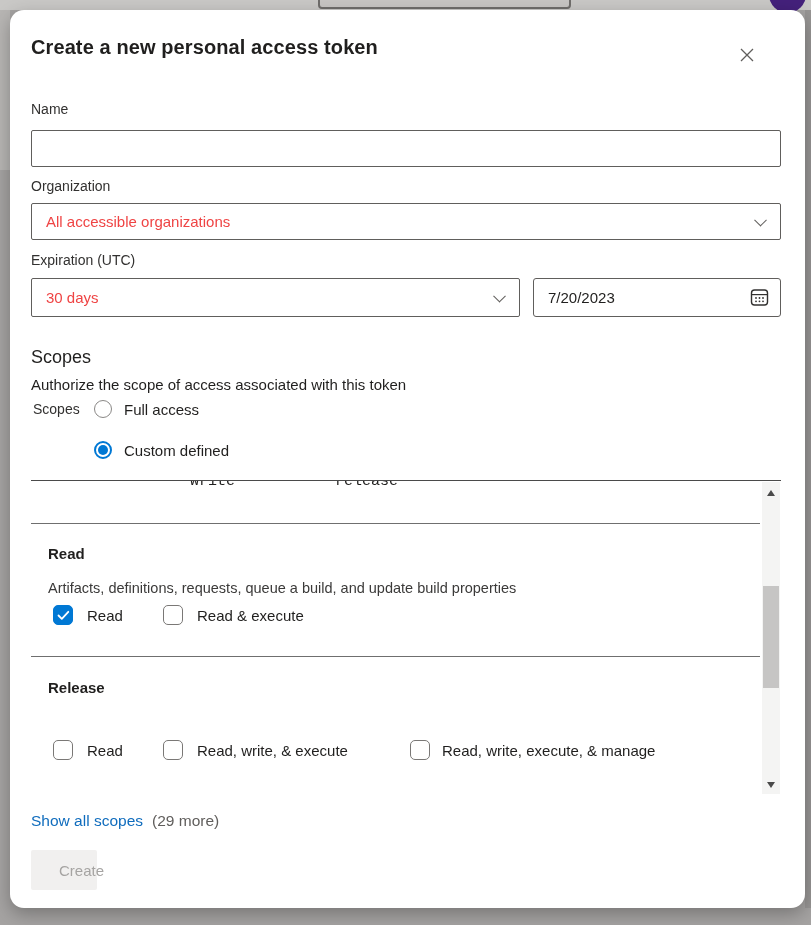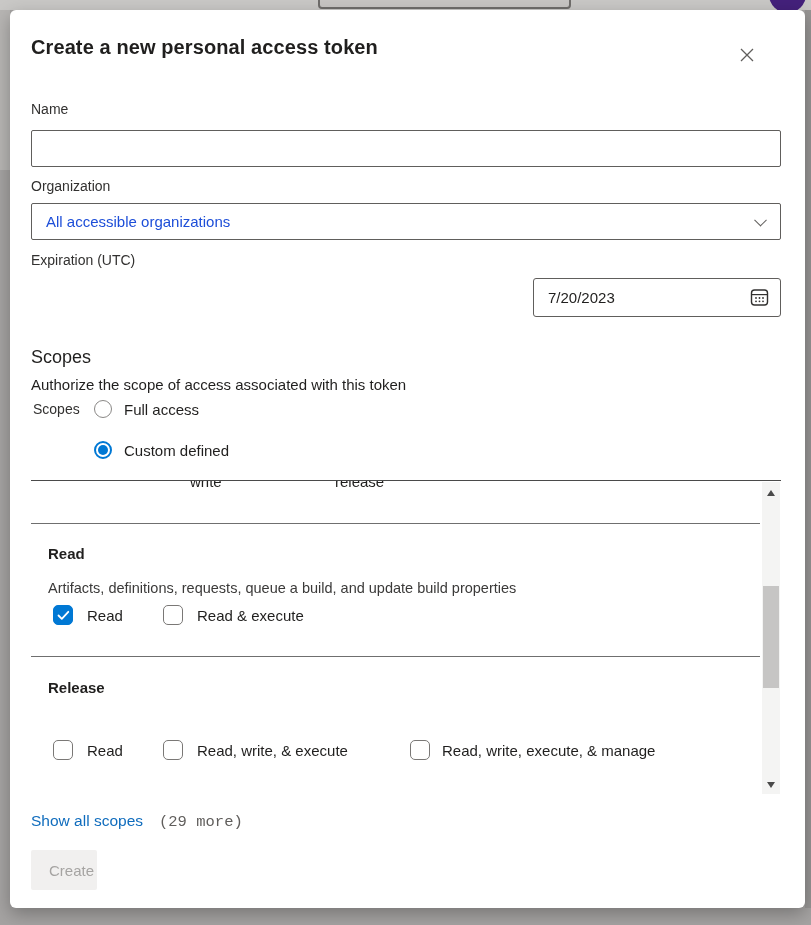--- a/index.html
+++ b/index.html
@@ -19,21 +19,21 @@
     position:absolute; left:318px; top:-4px; width:253px; height:13px;
     border:2px solid #6f6d6b; border-radius:0 0 4px 4px; background:#c7c5c3;
   }
   .bg-avatar {
     position:absolute; left:769px; top:-24px; width:37px; height:37px;
     border-radius:50%; background:#44217b;
   }
   
   .dialog {
     position:absolute; left:10px; top:10px; width:795px; height:898px;
-    background:#fff; border-radius:6px;
+    background:#fff; border-radius:14px;
     box-shadow:0 6px 18px rgba(0,0,0,.28);
   }
   .dlg-title {
     position:absolute; left:21px; top:26px;
     font-size:20px; font-weight:700; color:#201f1e; letter-spacing:.1px;
   }
   .close-btn {
     position:absolute; left:720px; top:28px; width:34px; height:34px;
     display:flex; align-items:center; justify-content:center;
     background:transparent; border:none; cursor:pointer; color:#605e5c;
@@ -41,21 +41,21 @@
   .field-label { position:absolute; left:21px; font-size:14px; color:#323130; }
   .text-input {
     position:absolute; left:21px; width:750px; height:37px;
     border:1px solid #605e5c; border-radius:2px; background:#fff;
     font-family:inherit; font-size:15px; color:#201f1e; padding:0 12px;
   }
   .dropdown {
     position:absolute; height:37px; border:1px solid #605e5c; border-radius:2px;
     background:#fff; display:flex; align-items:center; cursor:pointer;
   }
-  .dropdown .dd-text { font-size:15px; color:#1d4ed8; padding-left:14px; }
+  .dropdown .dd-text { font-size:15px; color:#ef4444; padding-left:14px; }
   .chevron {
     position:absolute; right:15px; top:50%; width:9px; height:9px;
     border-right:1.4px solid #605e5c; border-bottom:1.4px solid #605e5c;
     transform:translateY(-70%) rotate(45deg);
   }
   .date-field {
     position:absolute; left:523px; top:268px; width:248px; height:39px;
     border:1px solid #605e5c; border-radius:3px; background:#fff;
     display:flex; align-items:center;
   }
@@ -74,21 +74,21 @@
   .radio.selected::after {
     content:""; position:absolute; left:50%; top:50%; width:10px; height:10px;
     transform:translate(-50%,-50%); border-radius:50%; background:#0078d4;
   }
   .radio-label { font-size:15px; color:#201f1e; margin-left:12px; }
   
   .scroll-area {
     position:absolute; left:21px; top:470px; width:750px; height:314px;
     border-top:1px solid #4a4a4a; overflow:hidden; background:#fff;
   }
-  .clipped-row { position:absolute; left:0; top:0; width:729px; height:9px; overflow:hidden; }
+  .clipped-row { position:absolute; left:0; top:0; width:729px; height:9px; overflow:hidden;font-family:Liberation Mono, monospace; }
   .clipped-row span { position:absolute; top:-8px; font-size:15px; color:#201f1e; }
   .clip-left { left:159px; } .clip-right { left:304px; }
   .sep { position:absolute; left:0; width:729px; height:0; border-top:1px solid #6f6f6f; }
   .scope-name { position:absolute; left:17px; font-size:15px; font-weight:700; color:#201f1e; }
   .scope-desc { position:absolute; left:17px; font-size:14.5px; color:#3b3a39; }
   .cb-row { position:absolute; left:0; width:729px; height:22px; }
   .checkbox {
     position:absolute; top:0; width:20px; height:20px; border-radius:5px;
     border:1px solid #7a7876; background:#fff; cursor:pointer;
   }
@@ -98,24 +98,24 @@
   
   .scrollbar { position:absolute; left:731px; top:1px; width:18px; height:313px; background:#f4f4f3; }
   .sb-arrow { position:absolute; left:0; width:18px; height:17px; display:flex; align-items:center; justify-content:center; cursor:pointer; }
   .sb-up { top:2px; } .sb-down { bottom:2px; }
   .tri-up { width:0; height:0; border-left:4.5px solid transparent; border-right:4.5px solid transparent; border-bottom:6px solid #4a4a4a; }
   .tri-down { width:0; height:0; border-left:4.5px solid transparent; border-right:4.5px solid transparent; border-top:6px solid #4a4a4a; }
   .sb-thumb { position:absolute; left:1px; top:104px; width:16px; height:102px; background:#c6c5c4; cursor:grab; }
   
   .footer-link-row { position:absolute; left:21px; top:802px; font-size:15.5px; }
   .link { color:#0f6cbd; text-decoration:none; cursor:pointer; }
-  .more-count { color:#605e5c; margin-left:16px;font-family:Liberation Mono, monospace; }
+  .more-count { color:#605e5c; margin-left:9px; }
   .btn {
     position:absolute; top:840px; height:40px; border:none; border-radius:2px;
-    font-family:inherit; font-size:15px; padding:0 18px; cursor:pointer;
+    font-family:inherit; font-size:15px; padding:0 28px; cursor:pointer;
   }
   .btn-create { left:21px; width:66px; background:#f1f0ef; color:#a6a4a2; cursor:default; }
   .btn-cancel { left:113px; width:78px; background:#f0efee; color:#201f1e; font-weight:700; }
 </style>
 </head>
 <body>
 
 <div class="bg-topstrip"></div>
 <div class="bg-searchbox"></div>
 <div class="bg-avatar"></div>
@@ -135,20 +135,24 @@
   <div class="field-label" style="top:91px;">Name</div>
   <input class="text-input" style="top: 120px;" value="">
 
   <div class="field-label" style="top:168px;">Organization</div>
   <div class="dropdown" style="left:21px; top:193px; width:750px;">
     <span class="dd-text">All accessible organizations</span>
     <span class="chevron"></span>
   </div>
 
   <div class="field-label" style="top:242px;">Expiration (UTC)</div>
+  <div class="dropdown" style="left:21px; top:268px; width:489px; height:39px;">
+    <span class="dd-text">30 days</span>
+    <span class="chevron"></span>
+  </div>
   <div class="date-field">
     <span class="dd-text">7/20/2023</span>
     <span class="cal-icon">
       <svg width="19" height="19" viewBox="0 0 19 19" fill="none">
         <rect x="1.5" y="2" width="16" height="15" rx="3" stroke="#323130" stroke-width="1.4"></rect>
         <line x1="2" y1="6.6" x2="17" y2="6.6" stroke="#323130" stroke-width="1.2"></line>
         <circle cx="6" cy="10" r="0.9" fill="#323130"></circle>
           <circle cx="9.5" cy="10" r="0.9" fill="#323130"></circle>
           <circle cx="13" cy="10" r="0.9" fill="#323130"></circle>
         <circle cx="6" cy="13.3" r="0.9" fill="#323130"></circle>

